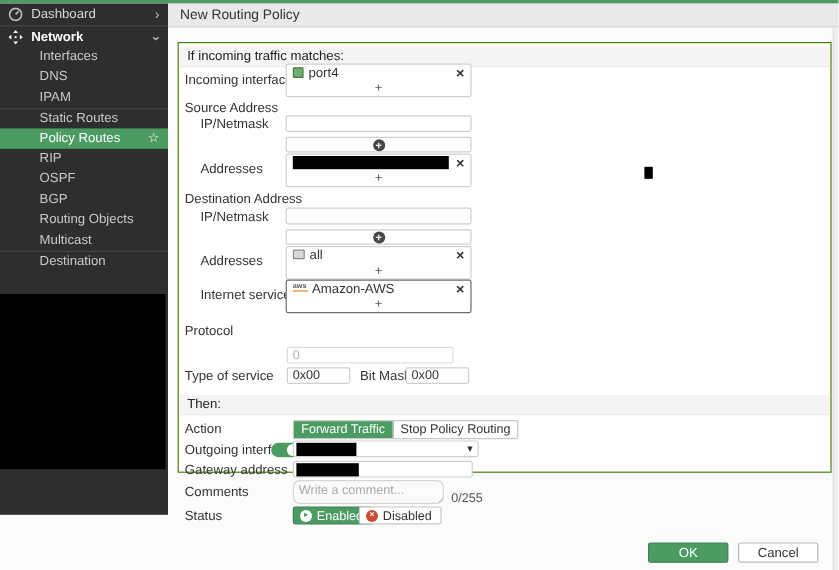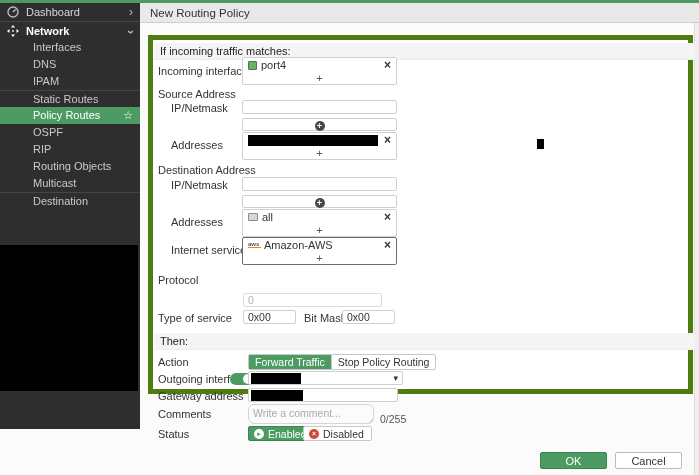--- a/index.html
+++ b/index.html
@@ -26,21 +26,21 @@
 
   
   #header { position:absolute; left:140px; top:3px; width:559px; height:20px; background:#e9e9e9;
             border-bottom:1px solid #cfcfcf; line-height:20px; padding-left:10px; color:#333; font-size:11.5px; }
 
   
   #content { position:absolute; left:140px; top:23px; width:559px; height:452px; background:#fbfbfb; }
   #scrollstrip { position:absolute; right:0; top:23px; width:5px; height:452px; background:#efefef; border-left:1px solid #ddd; }
 
   
-  #panel { position:absolute; left:148px; top:35px; width:545px; height:359px; background:#fff; border:5px solid #4d7c0f; }
+  #panel { position:absolute; left:148px; top:35px; width:545px; height:359px; background:#fff; border:1px solid #4d7c0f; }
   .band { position:absolute; left:1px; width:541px; height:17px; background:#f4f4f4; line-height:17px;
           padding-left:6px; color:#222; border-bottom:1px solid #ececec; }
   .flabel { position:absolute; color:#333; white-space:nowrap; }
   .ind { left:18px; } .noind { left:5px; }
 
   .pickbox { position:absolute; background:#fff; border:1px solid #cfcfcf; border-radius:2px; }
   .pickbox.focus { border-color:#6d6d6d; }
   .pick-item { position:relative; height:15px; line-height:15px; padding-left:5px; }
   .pick-x { position:absolute; right:5px; top:0; font-weight:bold; font-size:12px; color:#333; cursor:pointer; }
   .pick-plus { height:11px; line-height:10px; text-align:center; color:#555; font-size:11px; cursor:pointer; }
@@ -119,22 +119,23 @@
       <span class="s-chev down">›</span>
     </div>
     <div class="s-item"><span>Interfaces</span></div>
     <div class="s-item"><span>DNS</span></div>
     <div class="s-item"><span>IPAM</span></div>
     <div class="s-item sep"><span>Static Routes</span></div>
     <div class="s-item active">
       <span>Policy Routes</span>
       <span class="s-star">☆</span>
     </div>
+    <div class="s-item"><span>RIP</span></div>
     <div class="s-item"><span>OSPF</span></div>
-    <div class="s-item"><span>RIP</span></div>
+    <div class="s-item"><span>BGP</span></div>
     <div class="s-item"><span>Routing Objects</span></div>
     <div class="s-item"><span>Multicast</span></div>
     <div class="s-item sep"><span>Destination</span></div>
     <div id="sidebar-redaction"></div>
   </div>
 
   <div id="header">New Routing Policy</div>
 
   <div id="content"></div>
   <div id="scrollstrip"></div>

